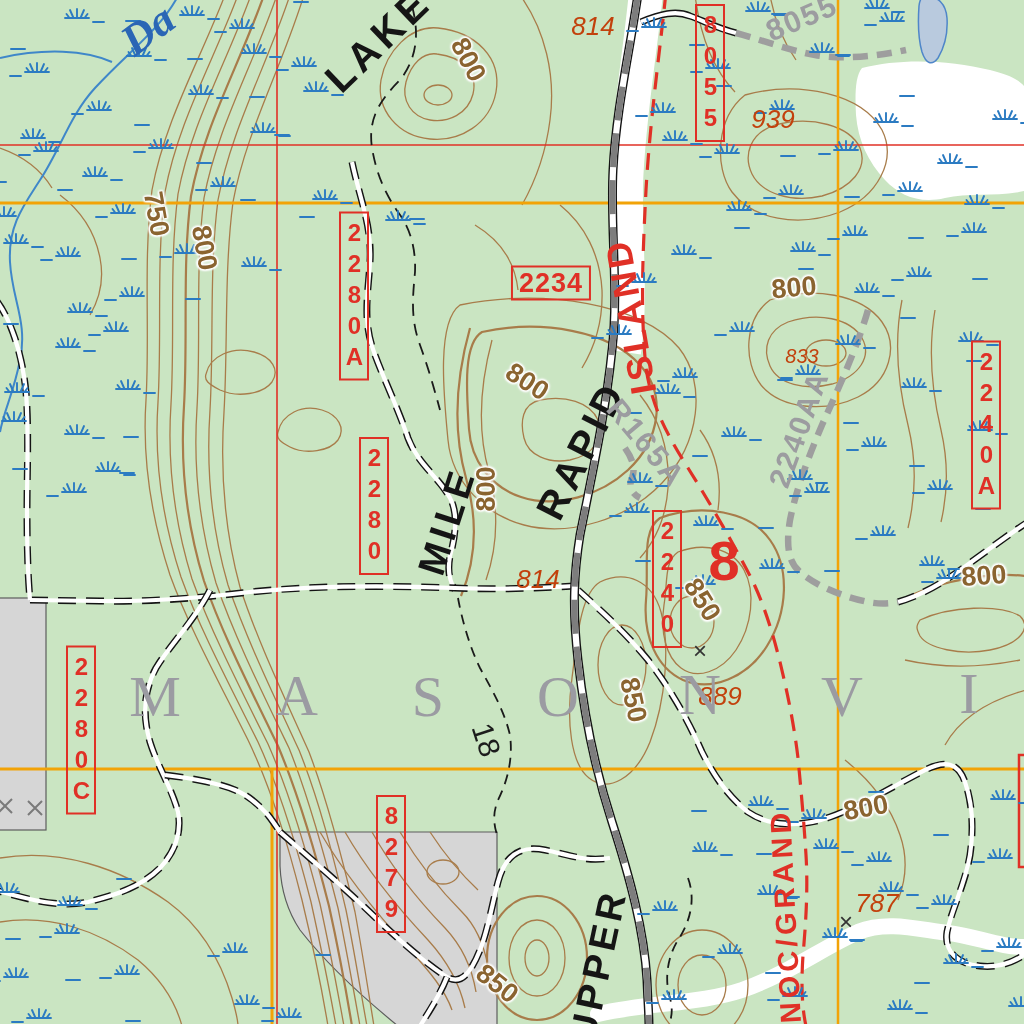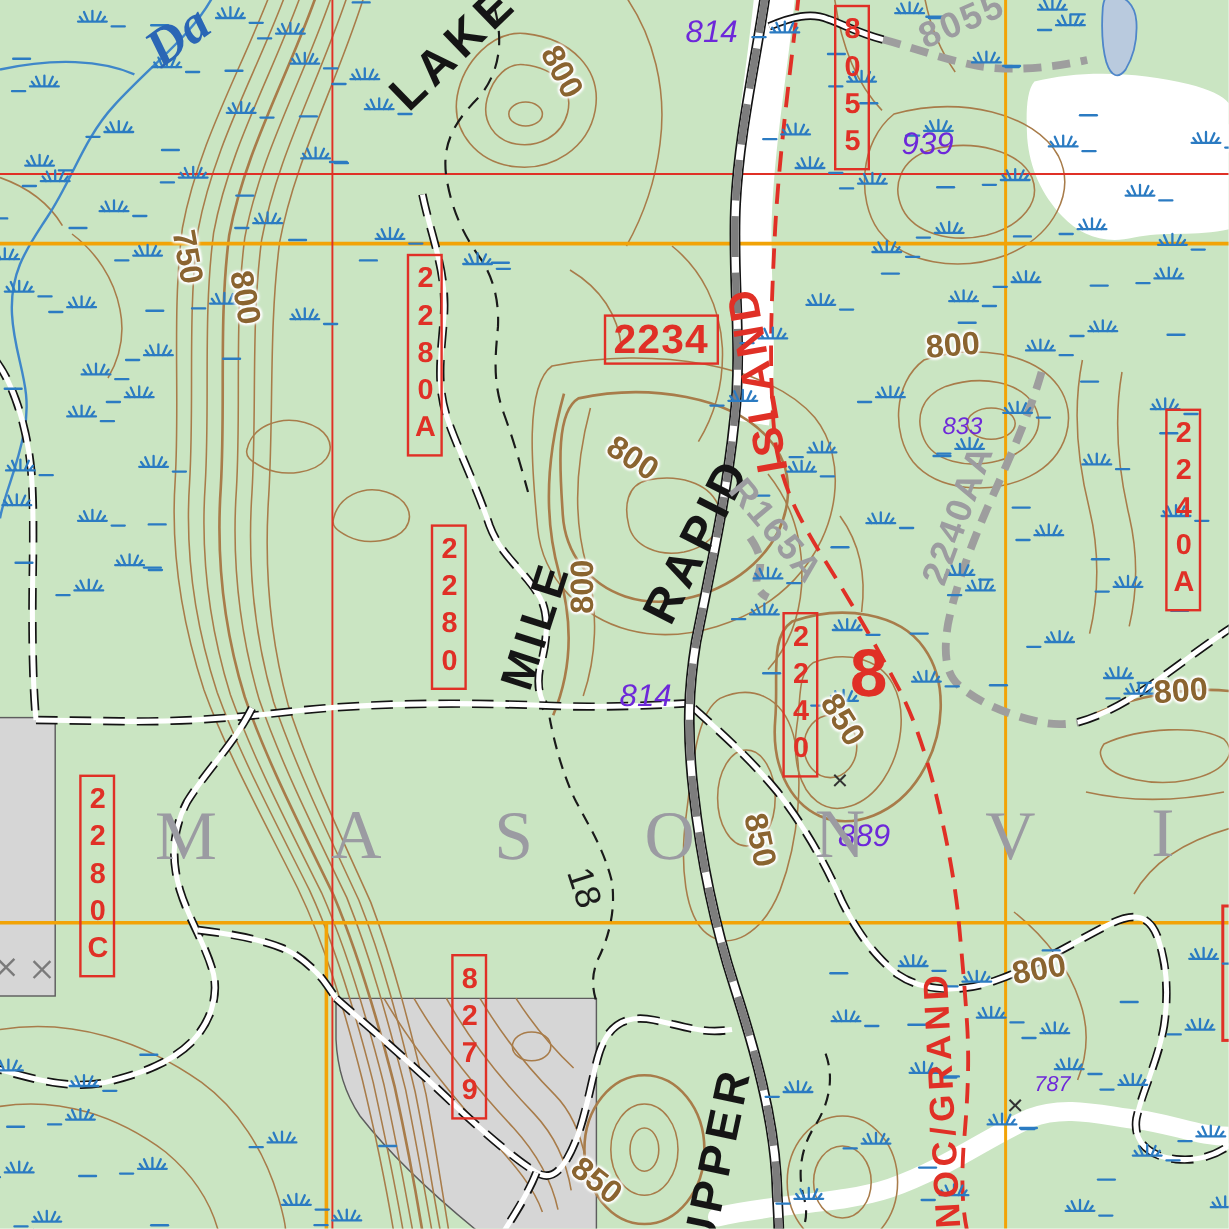--- a/index.html
+++ b/index.html
@@ -17,21 +17,21 @@
          border:2.5px solid var(--red);color:var(--red);font-weight:700;
          padding:5px 1px;letter-spacing:4px;background:transparent;}
   .box-h{border:2.5px solid var(--red);color:var(--red);font-weight:700;
          padding:2px 6px;letter-spacing:1px;}
   .road-black{color:#151515;font-weight:700;letter-spacing:5px;}
   .road-red{color:var(--red);font-weight:700;letter-spacing:4px;}
   .gray{color:#9c9ca0;font-weight:700;letter-spacing:2px;}
   .contour{color:#8a6430;font-weight:700;
       text-shadow:0 0 3px #fff,0 0 3px #fff,0 0 4px #fff,
       1px 1px 2px #fff,-1px -1px 2px #fff,1px -1px 2px #fff,-1px 1px 2px #fff;}
-  .spot{color:#6d28d9;font-style:italic;}
+  .spot{color:#c2410c;font-style:italic;}
   .spot-x{color:#333;}
   .section{color:var(--red);font-weight:700;}
   .s18{color:#1c1c1c;}
   .town{color:#9b9ba2;font-family:"Liberation Serif",serif;}
   .river{color:#2a66b5;font-family:"Liberation Serif",serif;
          font-style:italic;font-weight:700;}
 </style>
 </head>
 <body>
 
@@ -346,42 +346,42 @@
         <use href="#m-tuft" transform="translate(385,207)"></use>
         <use href="#m-dash" transform="translate(410,216)"></use>
         <use href="#m-dash" transform="translate(300,214)"></use>
         <use href="#m-tuft" transform="translate(95,458)"></use>
         <use href="#m-dash" transform="translate(120,470)"></use>
       </g>
   </svg>
 
   <div id="labels">
       <div class="lbl box-v" style="left: 710px; top: 73px; font-size: 24px; --r: 0deg;">8055</div>
-      <div class="lbl box-h" style="left: 551px; top: 283px; font-size: 34px; --r: 0deg;">2234</div>
+      <div class="lbl box-h" style="left: 551px; top: 283px; font-size: 27px; --r: 0deg;">2234</div>
       <div class="lbl box-v" style="left: 354px; top: 296px; font-size: 24px; --r: 0deg;">2280A</div>
       <div class="lbl box-v" style="left: 374px; top: 506px; font-size: 24px; --r: 0deg;">2280</div>
       <div class="lbl box-v" style="left: 667px; top: 579px; font-size: 24px; --r: 0deg;">2240</div>
       <div class="lbl box-v" style="left: 986px; top: 425px; font-size: 24px; --r: 0deg;">2240A</div>
       <div class="lbl box-v" style="left: 81px; top: 730px; font-size: 24px; --r: 0deg;">2280C</div>
       <div class="lbl box-v" style="left: 391px; top: 864px; font-size: 24px; --r: 0deg;">8279</div>
       <div class="lbl road-black" style="left: 378px; top: 40px; font-size: 40px; --r: -44deg;">LAKE</div>
       <div class="lbl road-black" style="left: 581px; top: 450px; font-size: 40px; --r: -63deg;">RAPID</div>
       <div class="lbl road-black" style="left: 447px; top: 521px; font-size: 38px; --r: -72deg;">MILE</div>
       <div class="lbl road-black" style="left: 598px; top: 965px; font-size: 38px; --r: -78deg;">UPPER</div>
       <div class="lbl road-red" style="left: 631px; top: 316px; font-size: 36px; --r: -100deg;">ISLAND</div>
       <div class="lbl road-red" style="left: 786px; top: 916px; font-size: 29px; --r: -93deg;">NOC/GRAND</div>
       <div class="lbl gray" style="left: 802px; top: 18px; font-size: 30px; --r: -23deg;">8055</div>
       <div class="lbl gray" style="left: 799px; top: 429px; font-size: 30px; --r: -70deg;">2240AA</div>
       <div class="lbl gray" style="left: 646px; top: 443px; font-size: 30px; --r: 50deg;">R165A</div>
       <div class="lbl spot" style="left: 593px; top: 26px; font-size: 26px; --r: 0deg;">814</div>
       <div class="lbl spot" style="left: 773px; top: 119px; font-size: 26px; --r: 0deg;">939</div>
       <div class="lbl spot" style="left: 802px; top: 356px; font-size: 20px; --r: 0deg;">833</div>
       <div class="lbl spot" style="left: 538px; top: 579px; font-size: 26px; --r: 0deg;">814</div>
       <div class="lbl spot" style="left: 720px; top: 648px; font-size: 26px; margin-top: 48px; --r: 0deg;">889</div>
-      <div class="lbl spot" style="left: 877px; top: 903px; font-size: 18px; --r: 0deg;">787</div>
+      <div class="lbl spot" style="left: 877px; top: 903px; font-size: 26px; --r: 0deg;">787</div>
       <div class="lbl spot-x" style="left: 700px; top: 651px; font-size: 24px; --r: 0deg;">×</div>
       <div class="lbl spot-x" style="left: 846px; top: 922px; font-size: 24px; --r: 0deg;">×</div>
       <div class="lbl contour" style="left: 156px; top: 214px; font-size: 27px; --r: 80deg;">750</div>
       <div class="lbl contour" style="left: 204px; top: 248px; font-size: 27px; --r: 80deg;">800</div>
       <div class="lbl contour" style="left: 468px; top: 60px; font-size: 27px; --r: 62deg;">800</div>
       <div class="lbl contour" style="left: 527px; top: 382px; font-size: 27px; --r: 33deg;">800</div>
       <div class="lbl contour" style="left: 486px; top: 489px; font-size: 27px; --r: -90deg;">800</div>
       <div class="lbl contour" style="left: 794px; top: 288px; font-size: 27px; --r: -5deg;">800</div>
       <div class="lbl contour" style="left: 984px; top: 576px; font-size: 27px; --r: -4deg;">800</div>
       <div class="lbl contour" style="left: 866px; top: 808px; font-size: 27px; --r: -10deg;">800</div>

